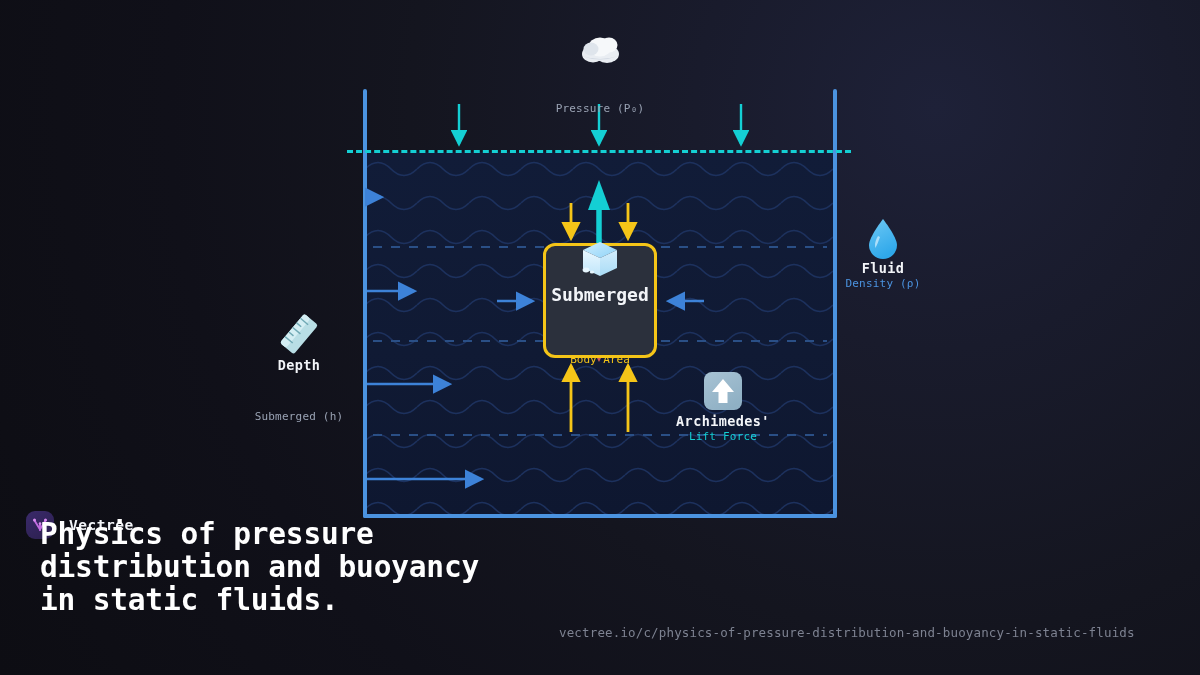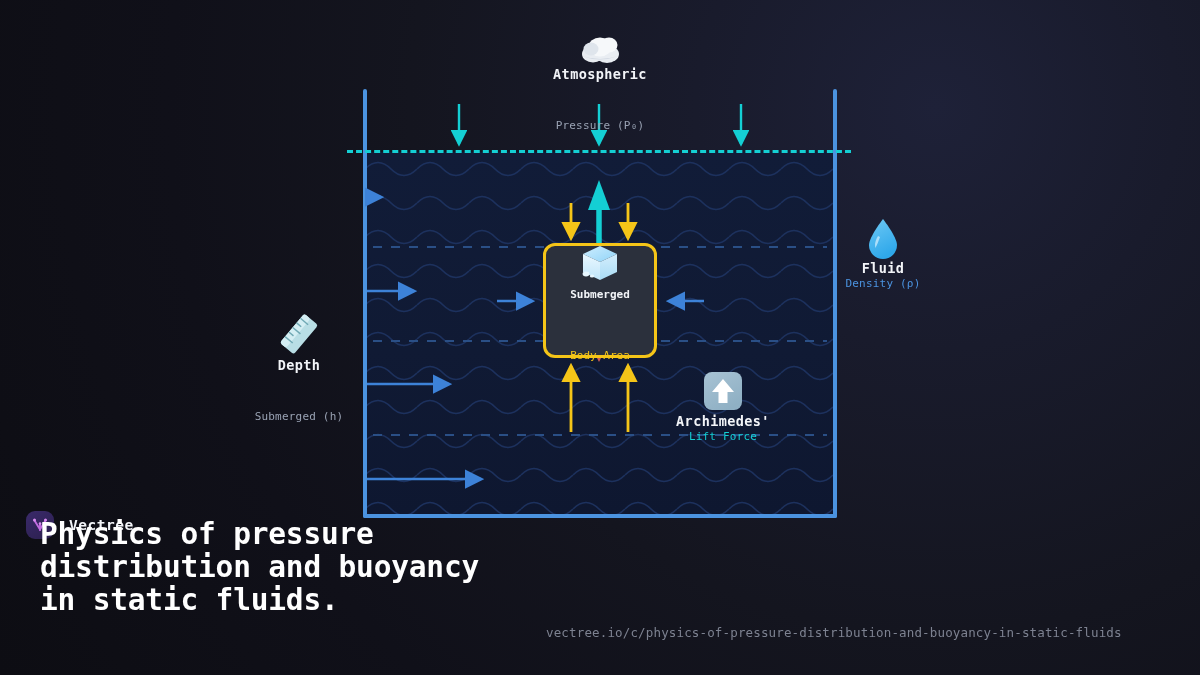--- a/index.html
+++ b/index.html
@@ -57,21 +57,21 @@
   
   #body-box{
     position:absolute;
     border:3px solid #f5c518;
     border-radius:12px;
     background:#2b303c;
     display:flex; flex-direction:column;
     align-items:center; justify-content:center;
   }
   #body-box .cube-wrap{ margin-bottom:2px; }
-  #body-box .t1{ font-size:11px; font-weight:bold; color:#f2f4f8; }
+  #body-box .t1{ font-size:18px; font-weight:bold; color:#f2f4f8; }
   #body-box .t2{ font-size:11px; color:#f5c518;margin-top:48px; }
 
   
   #brand{
     position:absolute; display:flex; align-items:center; gap:15px;margin-top:30px;
   }
   #brand-logo{
     width:28px; height:28px; border-radius:9px;
     background:linear-gradient(145deg,#3a2a6a 0%,#2b1f4e 100%);
     display:flex; align-items:center; justify-content:center;
@@ -79,21 +79,21 @@
   #brand-name{
     font-size:14.5px; font-weight:bold; color:#f2f4f8; letter-spacing:.5px;
   }
   #headline{
     position:absolute;
     font-size:29.5px; font-weight:bold; color:#ffffff;
     line-height:1.12; letter-spacing:-.2px; max-width:470px;
   }
   #url{
     position:absolute;
-    font-size:12.5px; color:#7d8291; letter-spacing:.15px; white-space:nowrap;
+    font-size:12.5px; color:#7d8291; letter-spacing:.15px; white-space:nowrap;margin-left:13px;
   }
 </style>
 </head>
 <body>
 
 <div id="bg"></div>
 
 <div id="stage">
 
   <div class="fluid" style="left:365px; top:152px; width:470px; height:363px;">
@@ -211,21 +211,20 @@
         <g>
           <ellipse cx="15" cy="22" rx="11" ry="8.5" fill="#e9edf2"></ellipse>
           <ellipse cx="29" cy="22" rx="12" ry="9" fill="#e9edf2"></ellipse>
           <ellipse cx="22" cy="15" rx="11.5" ry="9.5" fill="#f6f8fa"></ellipse>
           <ellipse cx="31" cy="13" rx="8.5" ry="7.5" fill="#f6f8fa"></ellipse>
           <ellipse cx="13" cy="17" rx="7.5" ry="6.5" fill="#dfe5ec"></ellipse>
           <path d="M4 24 Q22 30 40 24 Q22 31 4 24 Z" fill="#cfd6e0"></path>
         </g>
       </svg>
     </span>
-    <div class="t1">Atmospheric</div>
     <div class="t2 sub-gray">Pressure (P₀)</div>
   </div>
 
   <div class="lbl" style="left:224px; top:311px; width:150px;">
     <span>
       <svg class="icon" width="46" height="46" viewBox="0 0 46 46">
         <g transform="rotate(40 23 23)">
           <rect x="14" y="4" width="18" height="38" rx="2.5" fill="#b9dee5"></rect>
           <rect x="14" y="4" width="8" height="38" rx="2.5" fill="#d4eef3"></rect>
           <g stroke="#6fa8b4" stroke-width="1.4">

